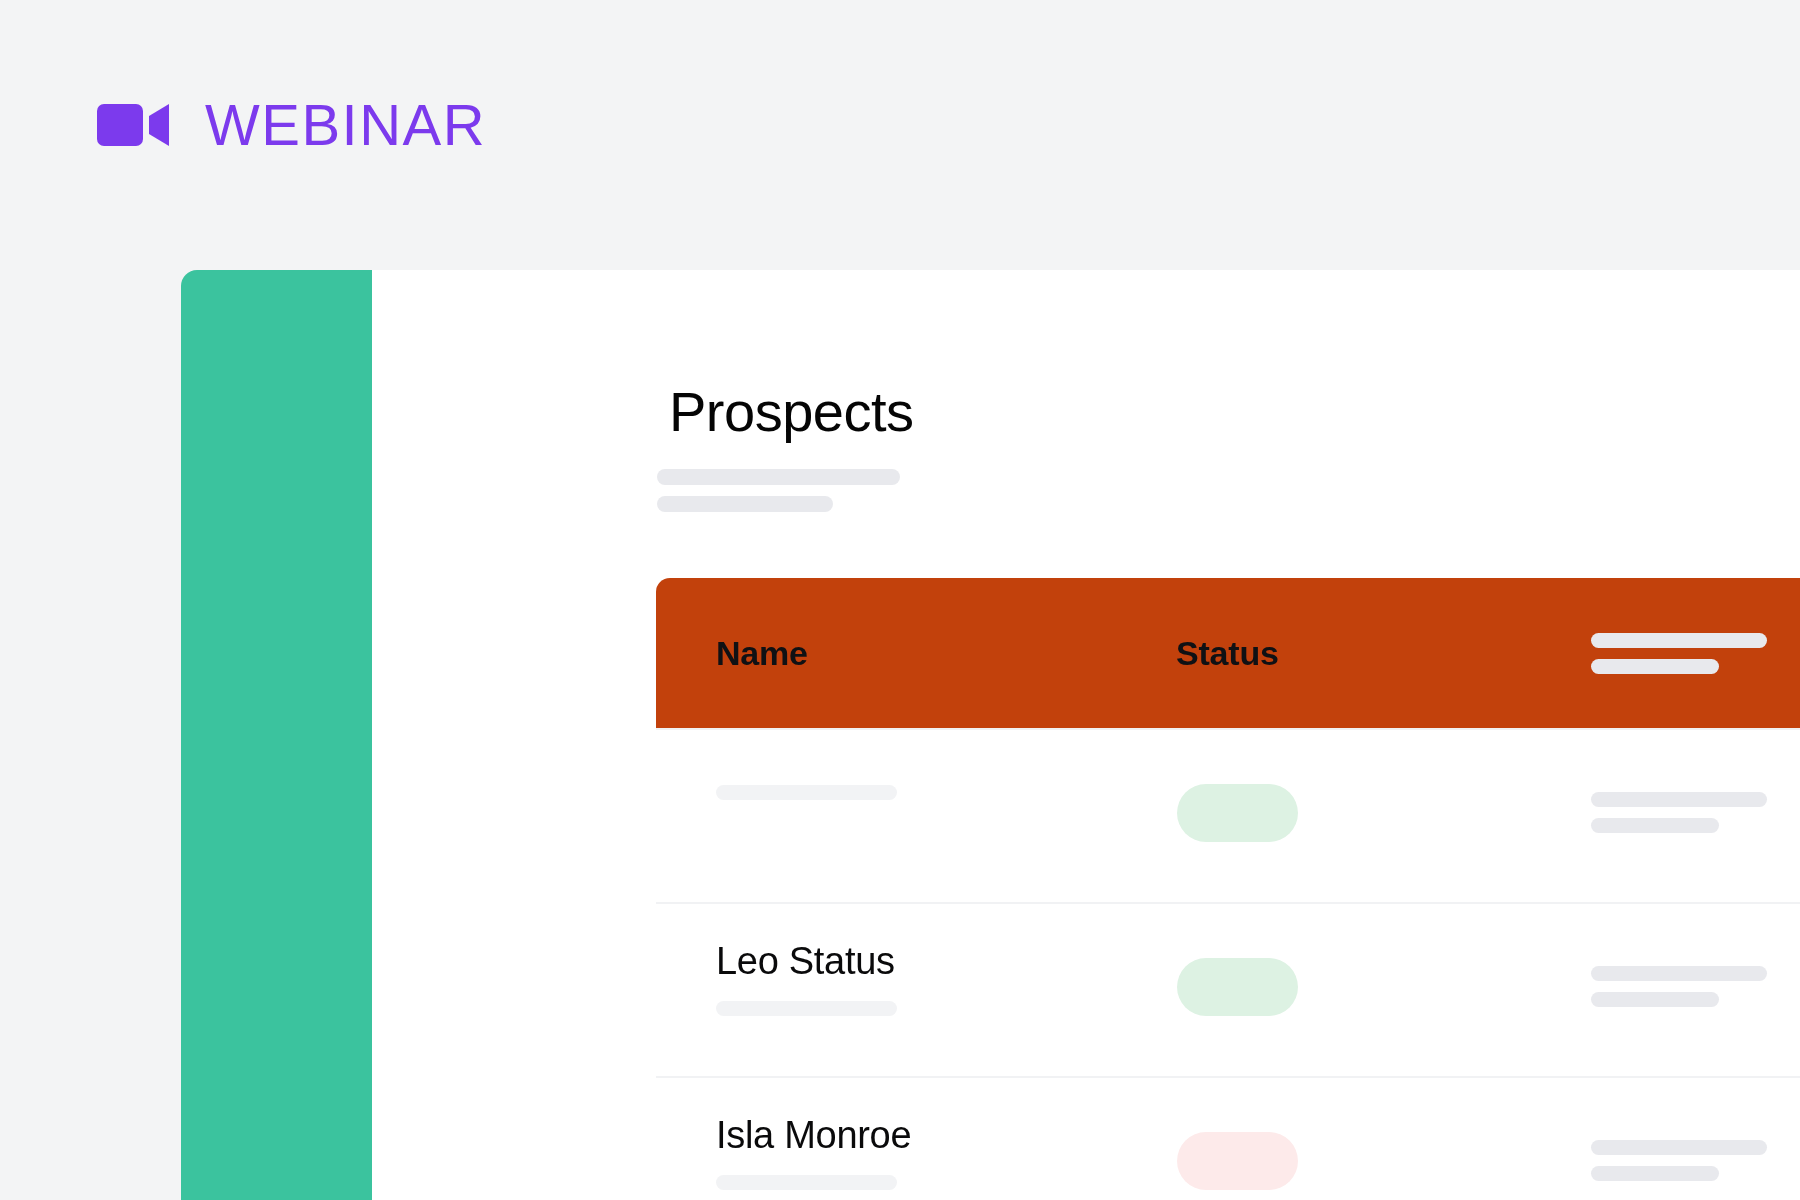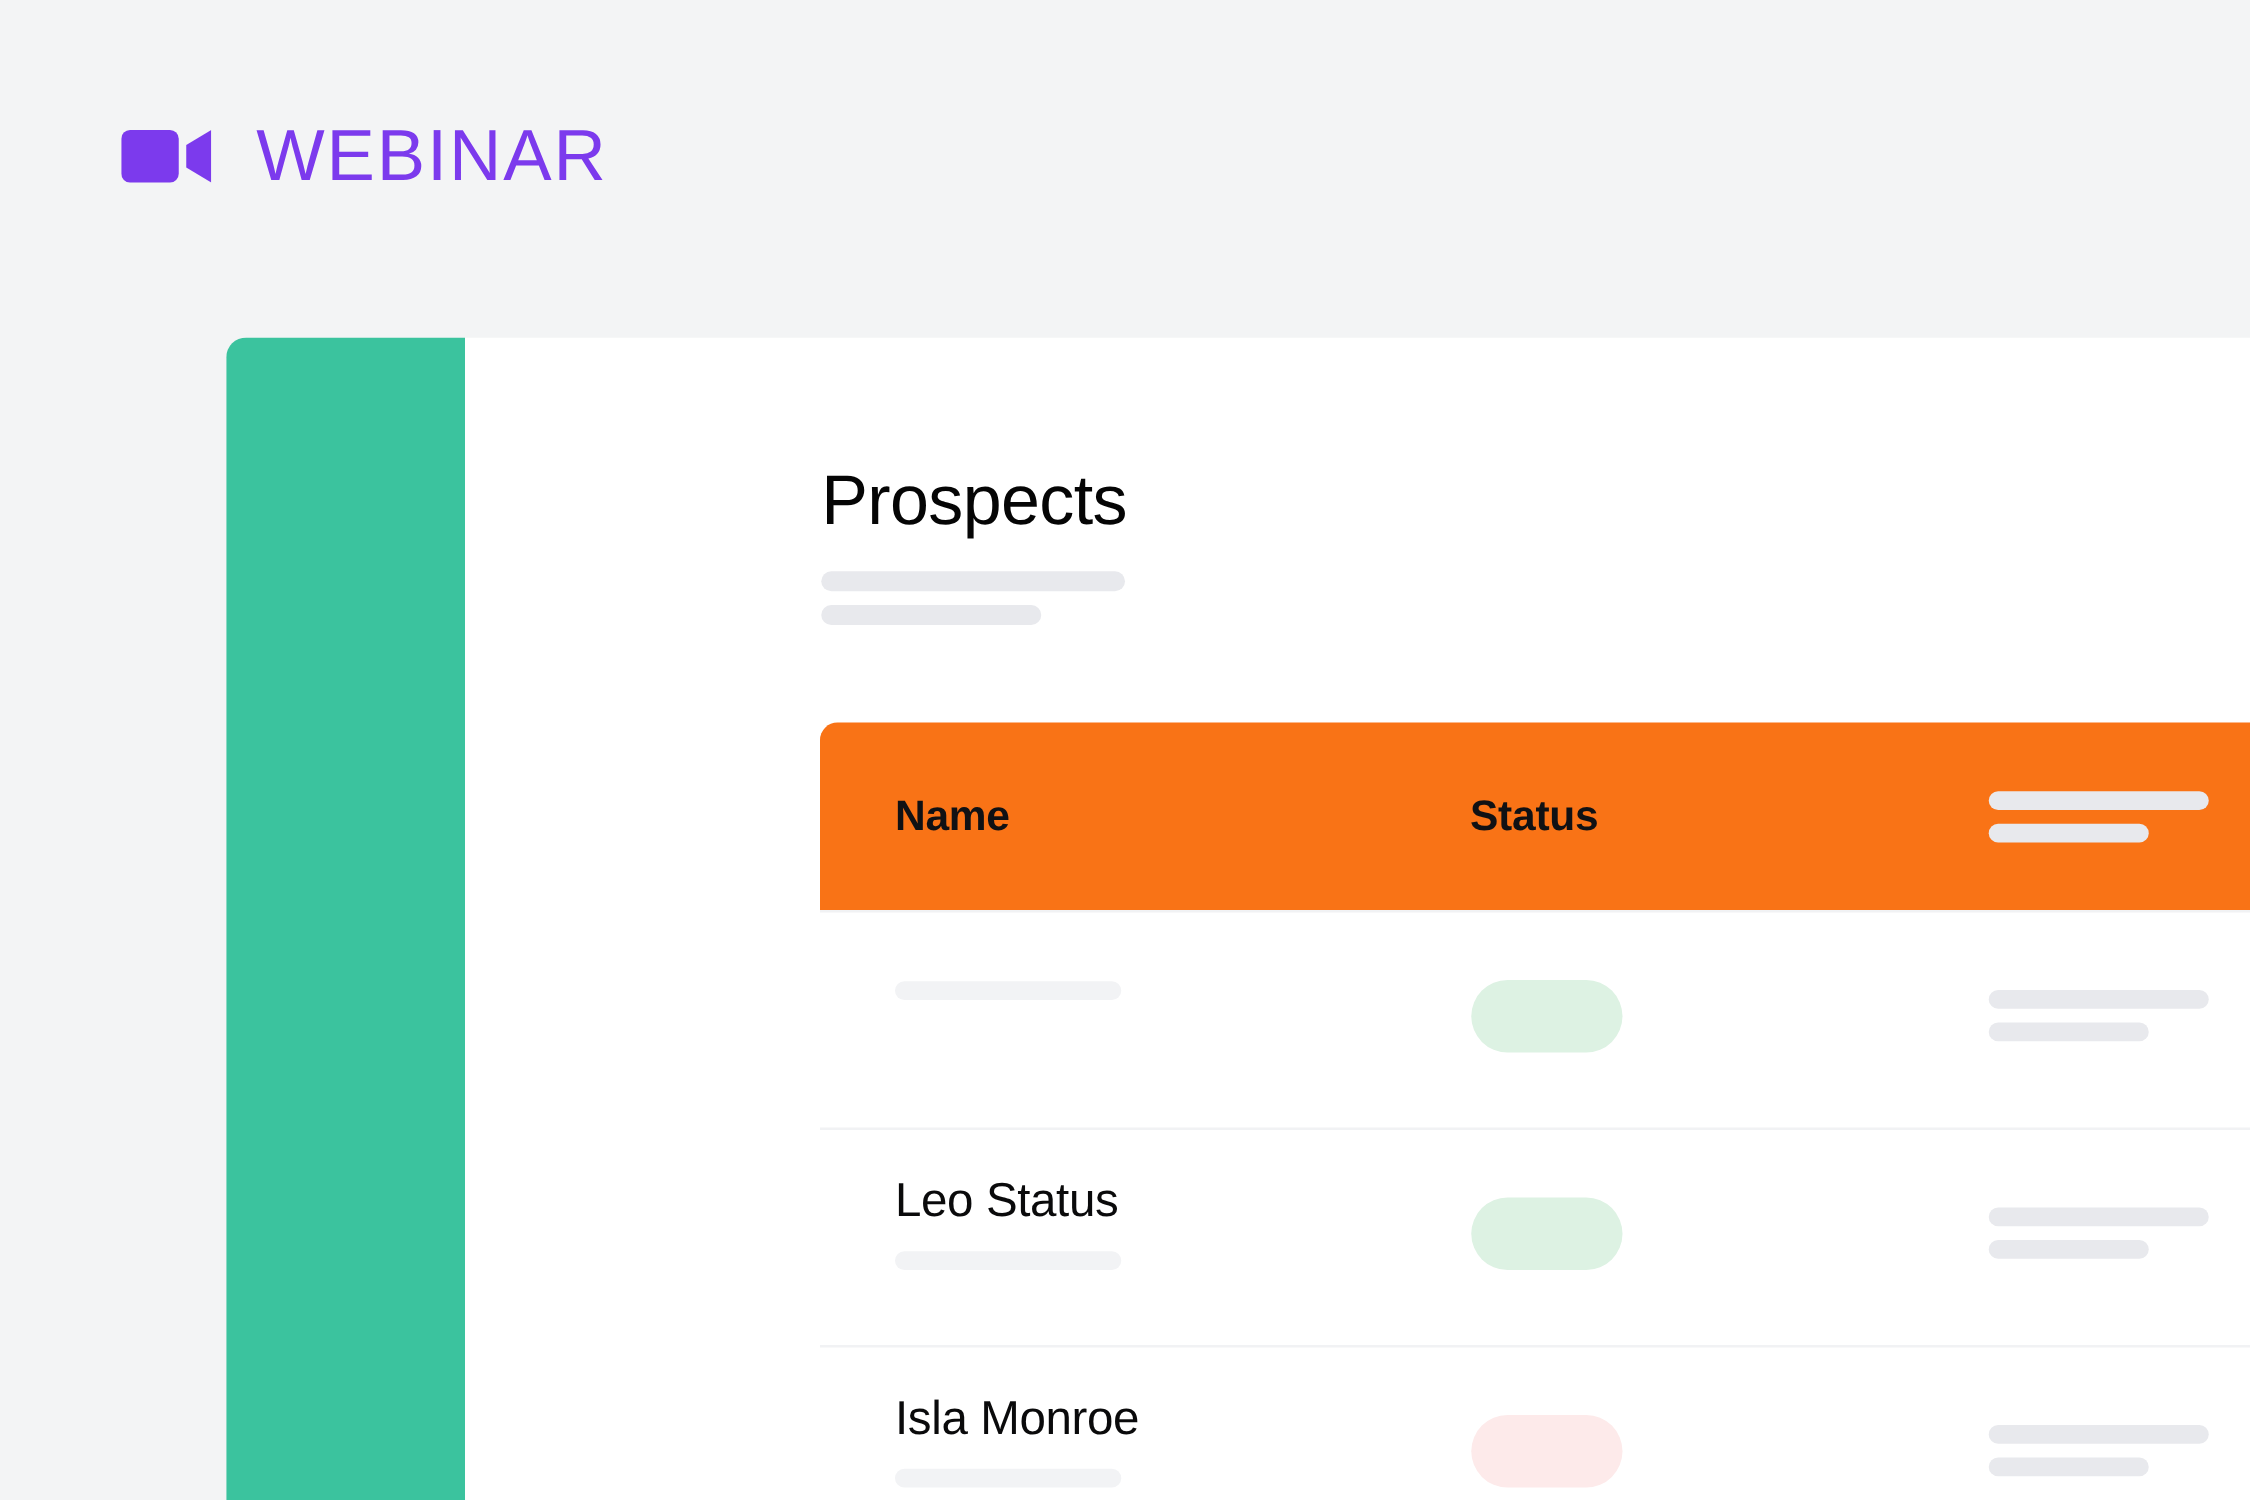--- a/index.html
+++ b/index.html
@@ -82,21 +82,21 @@
     position: absolute;
     left: 285px;
     top: 100px;
   }
   .page-title {
     font-size: 56px;
     line-height: 60px;
     font-weight: 400;
     color: #050505;
     letter-spacing: -0.5px;
-    margin: 0;
+    margin: 12px;
     white-space: nowrap;
   }
   .sub-skel-wrap {
     margin-top: 27px;
   }
   .skel {
     background: #e8e9ed;
     border-radius: 999px;
     display: block;
   }
@@ -109,21 +109,21 @@
   .sub-skel-2 { width: 176px; height: 16px; margin-top: 11px; }
 
   
   .table {
     position: absolute;
     left: 284px;
     top: 308px;
     right: 0;
   }
   .thead {
-    background: #f97316;
+    background: #c2410c;
     border-top-left-radius: 14px;
     height: 150px;
     display: flex;
     align-items: center;
     position: relative;
   }
   .th-name {
     position: absolute;
     left: 60px;
     font-size: 34px;

